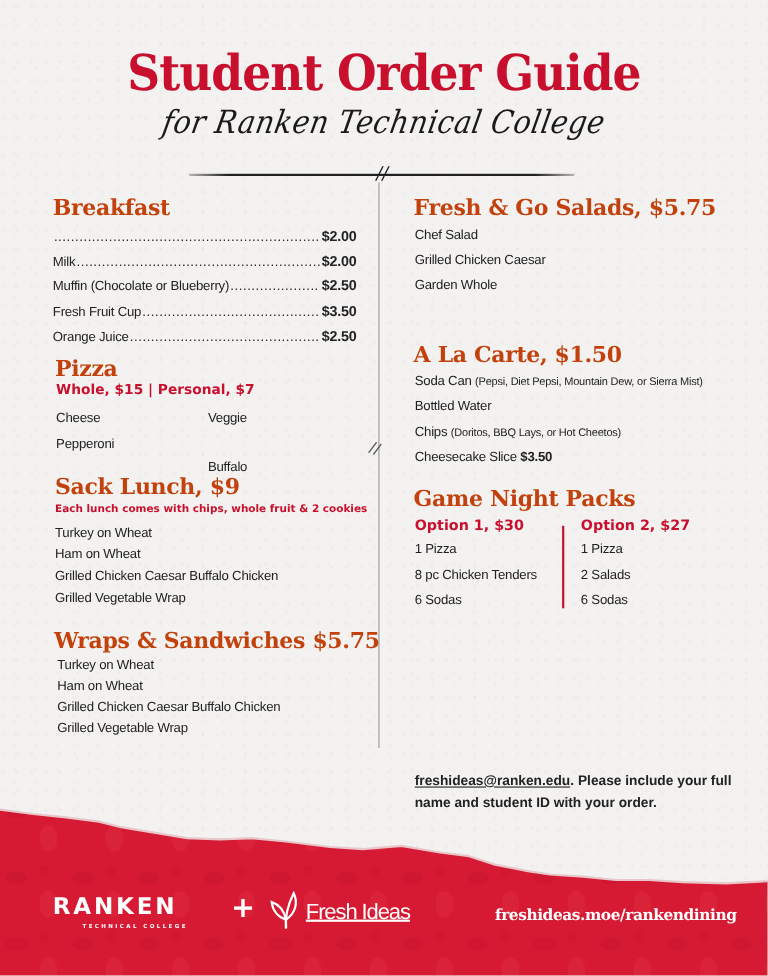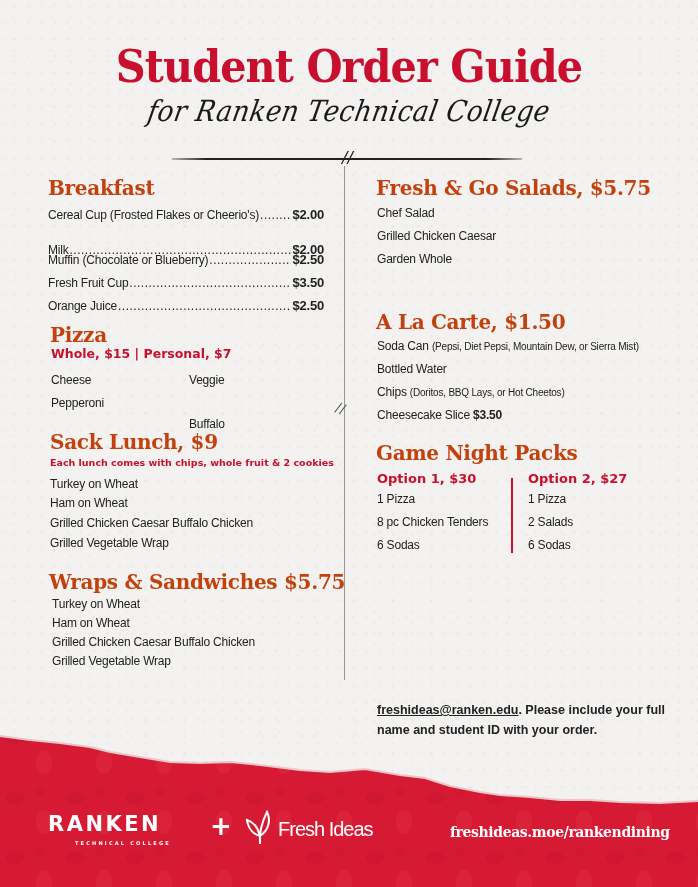--- a/index.html
+++ b/index.html
@@ -53,40 +53,39 @@
   .gdiv { left: 511px; top: 478px; width: 2px; height: 75px; background: #c8102e; }
 
   .order { left: 377px; top: 680px; width: 290px; font-size: 12.5px; font-weight: bold; line-height: 20px; color:#222; }
   .order a { color: #222; text-decoration: underline; }
 
   .footer-bg { left: 0; top: 0; width: 698px; height: 887px; }
   .ranken { left: 48px; top: 812px; color: #fff; font-family: "DejaVu Sans", sans-serif; font-weight: bold; font-size: 21px; letter-spacing: 2.5px; }
   .ranken-sub { left: 75px; top: 840px; color: #fff; font-family: "DejaVu Sans", sans-serif; font-weight: bold; font-size: 5px; letter-spacing: 2.2px; }
   .plus { left: 210px; top: 811px; color: #fff; font-size: 26px; font-family: "DejaVu Sans", sans-serif; font-weight: bold; font-style: italic; }
   .leaf { left: 243px; top: 806px; }
-  .fresh { left: 278px; top: 818px; color:#fff; font-family:"Liberation Sans", sans-serif; font-size: 20px; letter-spacing: -1px; }
+  .fresh { left: 278px; top: 818px; color:#fff; font-family:"Liberation Sans", sans-serif; font-size: 20px; letter-spacing: -1px; text-decoration: underline; }
   .url { left: 450px; top: 824px; color:#fff; font-family:"DejaVu Serif", serif; font-weight:bold; font-size: 14px; letter-spacing: -0.4px; }
 </style>
 </head>
 <body>
 
 <div class="abs title">Student Order Guide</div>
 <div class="abs subtitle">for Ranken Technical College</div>
 <div class="abs hrule"></div>
 <div class="abs hmark">//</div>
 <div class="abs vrule"></div>
 <div class="abs vmark">//</div>
 
 <div class="abs h2" style="left:48px; top:176px;">Breakfast</div>
 <div class="abs dotrow" style="left:48px; top:207px;">
-  <span>Cereal Cup (Frosted Flakes or Cheerio's)</span>
     <span class="dots"></span>
     <span class="price">$2.00</span>
 </div>
-<div class="abs dotrow" style="left:48px; top:230px;margin-top:12px;">
+<div class="abs dotrow" style="left:48px; top:230px;">
   <span>Milk</span>
     <span class="dots"></span>
     <span class="price">$2.00</span>
 </div>
 <div class="abs dotrow" style="left:48px; top:252px;">
   <span>Muffin (Chocolate or Blueberry)</span>
     <span class="dots"></span>
     <span class="price">$2.50</span>
 </div>
 <div class="abs dotrow" style="left:48px; top:275px;">

